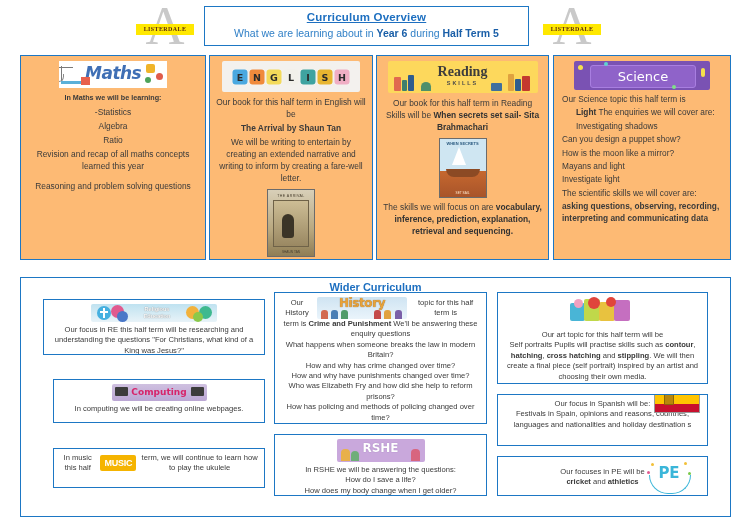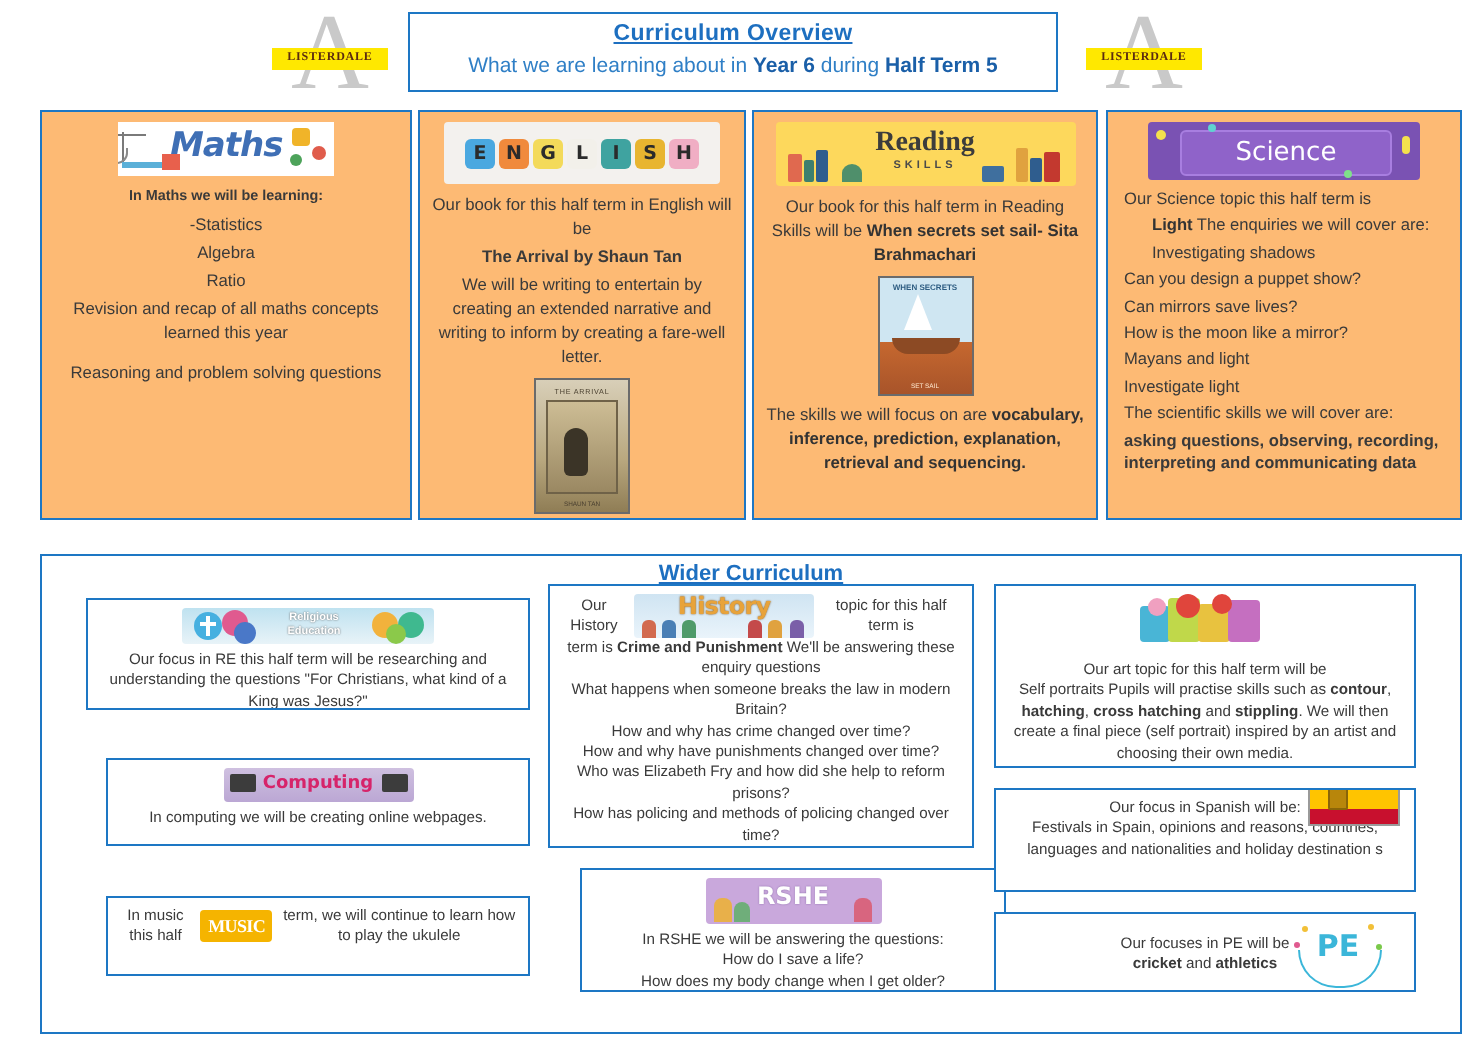--- a/index.html
+++ b/index.html
@@ -163,21 +163,21 @@
   }
   .cell p{margin:0;font-size:7.6px;line-height:10.4px;}
   .cell b{font-weight:700;}
 
   
   .c-re{left:22px;top:21px;width:222px;height:56px;}
   .c-computing{left:32px;top:101px;width:212px;height:44px;}
   .c-music{left:32px;top:170px;width:212px;height:40px;}
   
   .c-history{left:253px;top:14px;width:213px;height:132px;}
-  .c-rshe{left:253px;top:156px;width:213px;height:62px;margin-left:16px;}
+  .c-rshe{left:253px;top:156px;width:213px;height:62px;}
   
   .c-art{left:476px;top:14px;width:211px;height:92px;}
   .c-spanish{left:476px;top:116px;width:211px;height:52px;}
   .c-pe{left:476px;top:178px;width:211px;height:40px;}
 
   
   .b-re{width:126px;height:18px;margin:0 auto 3px auto;position:relative;background:linear-gradient(#bfe2f0,#e8f3f8);border-radius:2px;overflow:hidden;}
   .b-re .s{position:absolute;border-radius:50%;}
   .b-re .s1{left:6px;top:2px;width:14px;height:14px;background:#46b0e0;}
   .b-re .s1:before{content:"";position:absolute;left:6px;top:2px;width:2px;height:10px;background:#fff;}
@@ -188,21 +188,21 @@
   .b-re .s5{right:5px;top:2px;width:13px;height:13px;background:#3fb98f;}
   .b-re .s6{right:14px;top:8px;width:10px;height:10px;background:#8bc94a;}
   .b-re .rtx{position:absolute;left:40px;top:2px;width:52px;text-align:center;font-size:5.5px;font-weight:700;color:#ffffff;line-height:7px;text-shadow:0 0 1px #5b5b5b;}
 
   .b-comp{width:95px;height:17px;margin:0 auto 3px auto;position:relative;background:linear-gradient(#cfc0e0,#bba7d4);border-radius:2px;overflow:hidden;}
   .b-comp .ct{position:absolute;left:0;top:0;width:100%;line-height:17px;text-align:center;font-size:9px;font-weight:700;color:#d6246a;font-family:"DejaVu Sans",sans-serif;}
   .b-comp .mon{position:absolute;left:3px;top:3px;width:13px;height:9px;background:#3c3c3c;border-radius:1px;}
   .b-comp .mon2{position:absolute;right:3px;top:3px;width:13px;height:9px;background:#3c3c3c;border-radius:1px;}
 
   .b-music{display:inline-block;vertical-align:middle;width:54px;height:16px;position:relative;background:#f5b400;border-radius:2px;}
-  .b-music .mt{position:absolute;left:0;top:0;width:100%;line-height:16px;text-align:center;font-size:9px;font-weight:700;color:#ffffff;font-family:Liberation Serif, serif;letter-spacing:-.3px;}
+  .b-music .mt{position:absolute;left:0;top:0;width:100%;line-height:16px;text-align:center;font-size:9px;font-weight:700;color:#ffffff;font-family:Liberation Sans, sans-serif;letter-spacing:-.3px;}
 
   .b-hist{width:102px;height:22px;position:relative;display:inline-block;vertical-align:middle;background:linear-gradient(#cfe4f2,#eaf4fb);border-radius:2px;overflow:hidden;}
   .b-hist .ht{position:absolute;left:0;top:1px;width:100%;text-align:center;font-size:12px;font-weight:700;color:#e8a33a;font-family:"DejaVu Sans",sans-serif;text-shadow:0 0 1px #7a4a10;letter-spacing:-.4px;}
   .b-hist .p{position:absolute;bottom:0;width:7px;height:9px;border-radius:3px 3px 0 0;}
   .b-hist .p1{left:4px;background:#d26a4f;}
   .b-hist .p2{left:14px;background:#4a7fb5;}
   .b-hist .p3{left:24px;background:#4f9b6a;}
   .b-hist .p4{right:26px;background:#c44a4a;}
   .b-hist .p5{right:16px;background:#e0a23f;}
   .b-hist .p6{right:5px;background:#7a5fa8;}
@@ -336,21 +336,20 @@
         <div class="sp1"></div>
         <div class="sp2"></div>
         <div class="sp3"></div>
         <div class="sp4"></div>
       </div>
       <div class="sci-body">
         <p>Our Science topic this half term is</p>
         <p class="ind"><b>Light</b><span> The enquiries we will cover are:</span></p>
         <p class="ind">Investigating shadows</p>
         <p>Can you design a puppet show?</p>
-        <p>Can mirrors save lives?</p>
         <p>How is the moon like a mirror?</p>
         <p>Mayans and light</p>
         <p>Investigate light</p>
         <p>The scientific skills we will cover are:</p>
         <p class="bold">asking questions, observing, recording, interpreting and communicating data</p>
       </div>
     </div>
   </div>
 
   <div class="wider">

